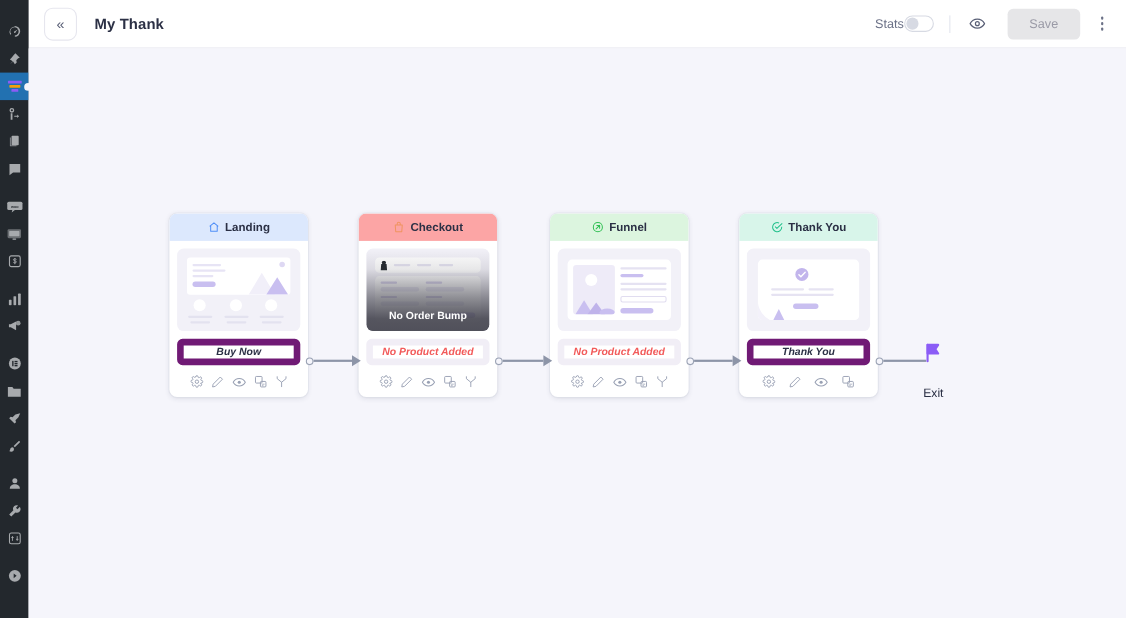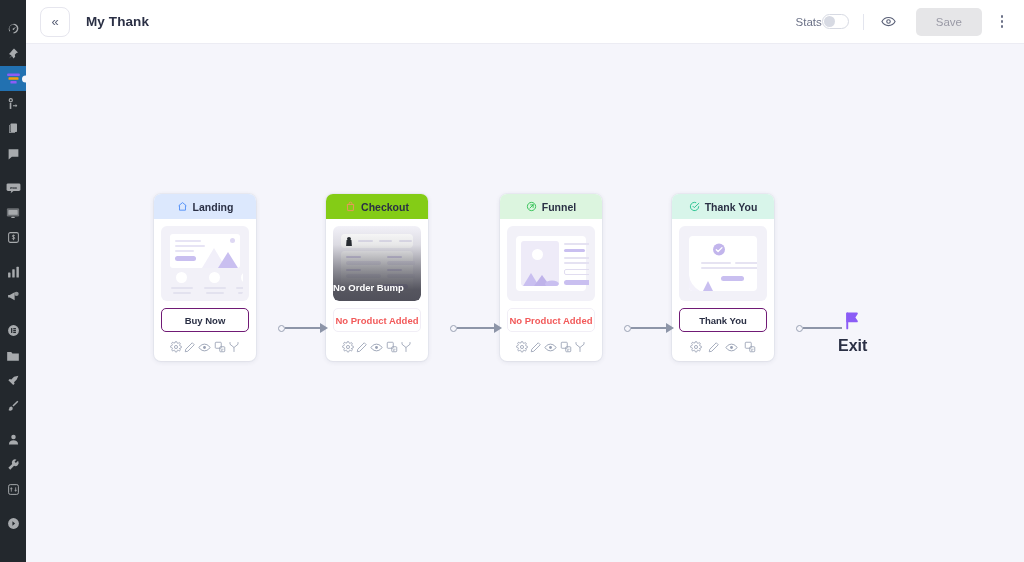--- a/index.html
+++ b/index.html
@@ -97,21 +97,21 @@
     overflow: hidden;
   }
   .flow {
     position: absolute; left: 0; top: 0;
     width: 1000px; height: 518px;
   }
 
   
   .card {
     position: absolute; top: 150px;
-    width: 102px;
+    width: 126px;
     background: #fff;
     border-radius: 7px;
     box-shadow: 0 1px 5px rgba(40,45,80,.10), 0 0 0 1px rgba(40,45,80,.035);
     overflow: hidden;
   }
   .card-head {
     height: 25px; display: flex; align-items: center;
     justify-content: center; gap: 5px;
     font-size: 10.5px; font-weight: bold; color: #2b3045;
   }
@@ -127,31 +127,31 @@
   }
   .pv-inner { background: #fff; border-radius: 4px; width: 100%; height: 100%; position: relative; overflow: hidden; }
   .ln { background: #e7e4f5; border-radius: 2px; position: absolute; }
   .ln.p { background: #c9bff0; }
   .cir { border-radius: 50%; position: absolute; }
 
   
   .ov {
     position: absolute; inset: 0; border-radius: 6px;
     background: linear-gradient(to bottom, rgba(60,60,70,0) 0%, rgba(60,60,70,.12) 25%, rgba(72,72,82,.62) 60%, rgba(72,72,82,.92) 85%, rgba(72,72,82,.95) 100%);
-    display: flex; align-items: flex-end; 
+    display: flex; align-items: flex-end; justify-content: center;
     padding-bottom: 8px;
   }
   .ov span { color: #ffffff; font-size: 9.5px; font-weight: bold; }
 
   
   .prod {
     margin: 7px 0 0 0;
-    height: 24px; border: 1px solid #701a75; border-radius: 5px;
+    height: 24px; border: 6px solid #701a75; border-radius: 5px;
     display: flex; align-items: center; justify-content: center;
-    font-size: 9.5px; font-weight: bold; color: #2b3045;
+    font-size: 9.5px; font-weight: bold; color: #2b3045; font-style: italic;
   }
   .prod.warn { color: #f25a5a; border-color: #f1eef6; }
 
   
   .actions {
     display: flex; align-items: center; justify-content: space-around;
     height: 28px; padding: 0 8px; margin-top: 1px;
   }
   .act { color: #98a0b3; display: flex; align-items: center; cursor: pointer; }
   .act svg { display: block; }
@@ -165,21 +165,21 @@
   .conn .line { height: 1.5px; background: #8d95a8; flex: 1 1 auto; }
   .conn .arrow {
     width: 0; height: 0; flex: 0 0 auto;
     border-top: 5px solid transparent; border-bottom: 5px solid transparent;
     border-left: 8px solid #8d95a8;
   }
 
   
   .exit { position: absolute; display: flex; flex-direction: column; align-items: center; }
   .exit .flag { color: #8b5cf6; }
-  .exit .lbl { font-size: 16px; font-weight: bold; color: #2b3045; margin-top: 2px; }
+  .exit .lbl { font-size: 11px; font-weight: normal; color: #2b3045; margin-top: 16px; }
 </style>
 </head>
 <body>
 
 <div class="app">
 
   <nav class="rail" id="rail">
       <div class="rail-item">
         <span class="gl">
           <svg width="13" height="13" viewBox="0 0 24 24" fill="currentColor">
@@ -430,21 +430,21 @@
                 </div>
                 <div class="act">
                   <svg width="12" height="12" viewBox="0 0 24 24" fill="none" stroke="currentColor" stroke-width="1.7" stroke-linecap="round">
                     <path d="M4 3v3.5L12 13v8M20 3v3.5L12 13"></path>
                   </svg>
                 </div>
               </div>
             </div>
           </div>
           <div class="card" style="left: 300px;">
-            <div class="card-head" style="background: #84cc16;">
+            <div class="card-head" style="background: #fca5a5;">
               <span>
                 <svg width="11" height="11" viewBox="0 0 24 24" fill="none" stroke="#f09460" stroke-width="2" stroke-linejoin="round">
                   <path d="M5 7.5h14L18 21H6L5 7.5z"></path>
                   <path d="M9 7.5V5.5a3 3 0 016 0v2"></path>
                 </svg>
               </span>
               <span>Checkout</span>
             </div>
             <div class="card-body">
               <div class="preview">

